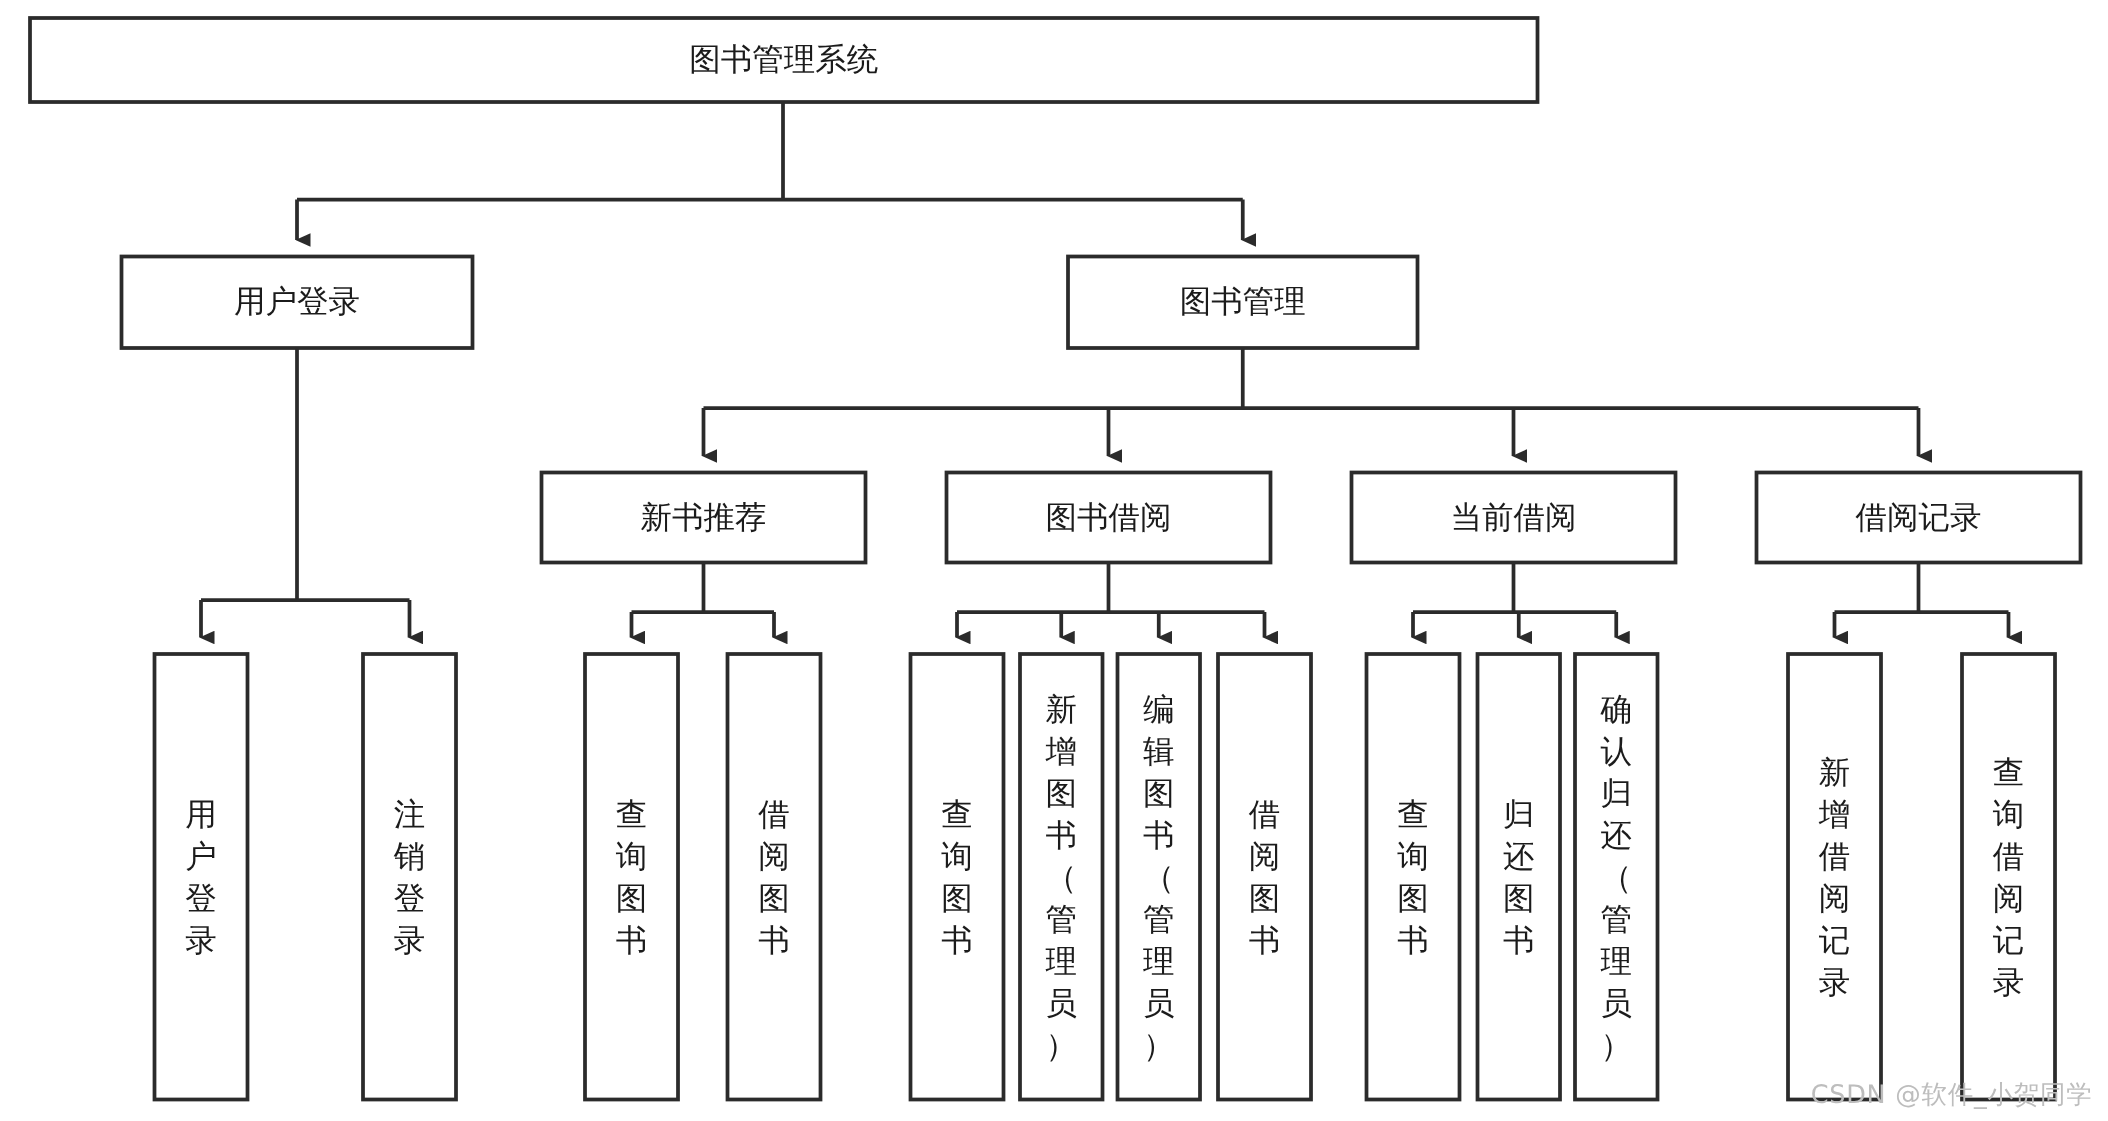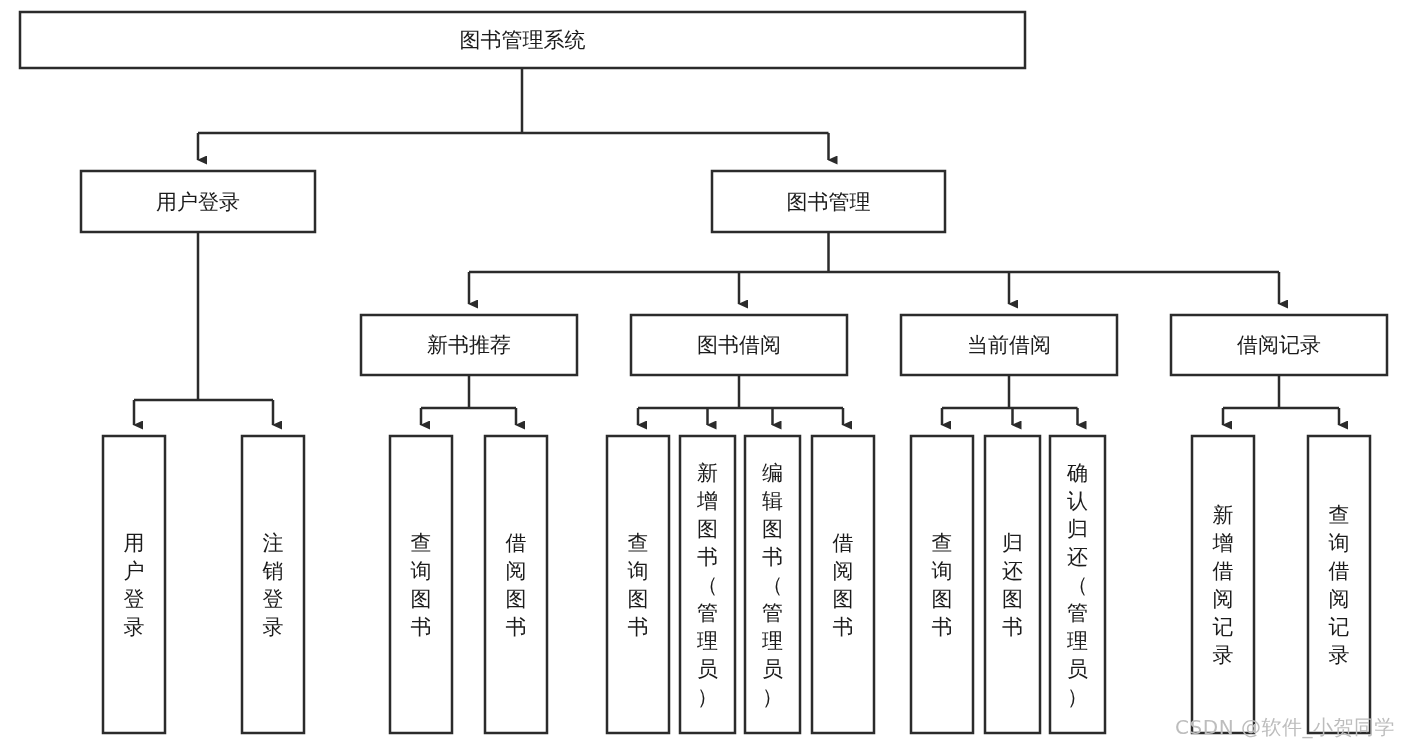--- a/index.html
+++ b/index.html
@@ -40,21 +40,21 @@
   .edge {
     stroke: #2b2b2b;
     stroke-width: 2.5;
     fill: none;
   }
   .watermark {
     position: absolute;
     right: 10px;
     bottom: 6px;
     font-family: "DejaVu Sans", "Liberation Sans", sans-serif;
-    font-size: 20px;
+    font-size: 17px;
     color: #bdbdbd;
     letter-spacing: 0.5px;
     white-space: nowrap;
     pointer-events: none;
   }
 </style>
 </head>
 <body>
 
 <svg id="diagram" viewBox="0 0 1405 747" xmlns="http://www.w3.org/2000/svg">

